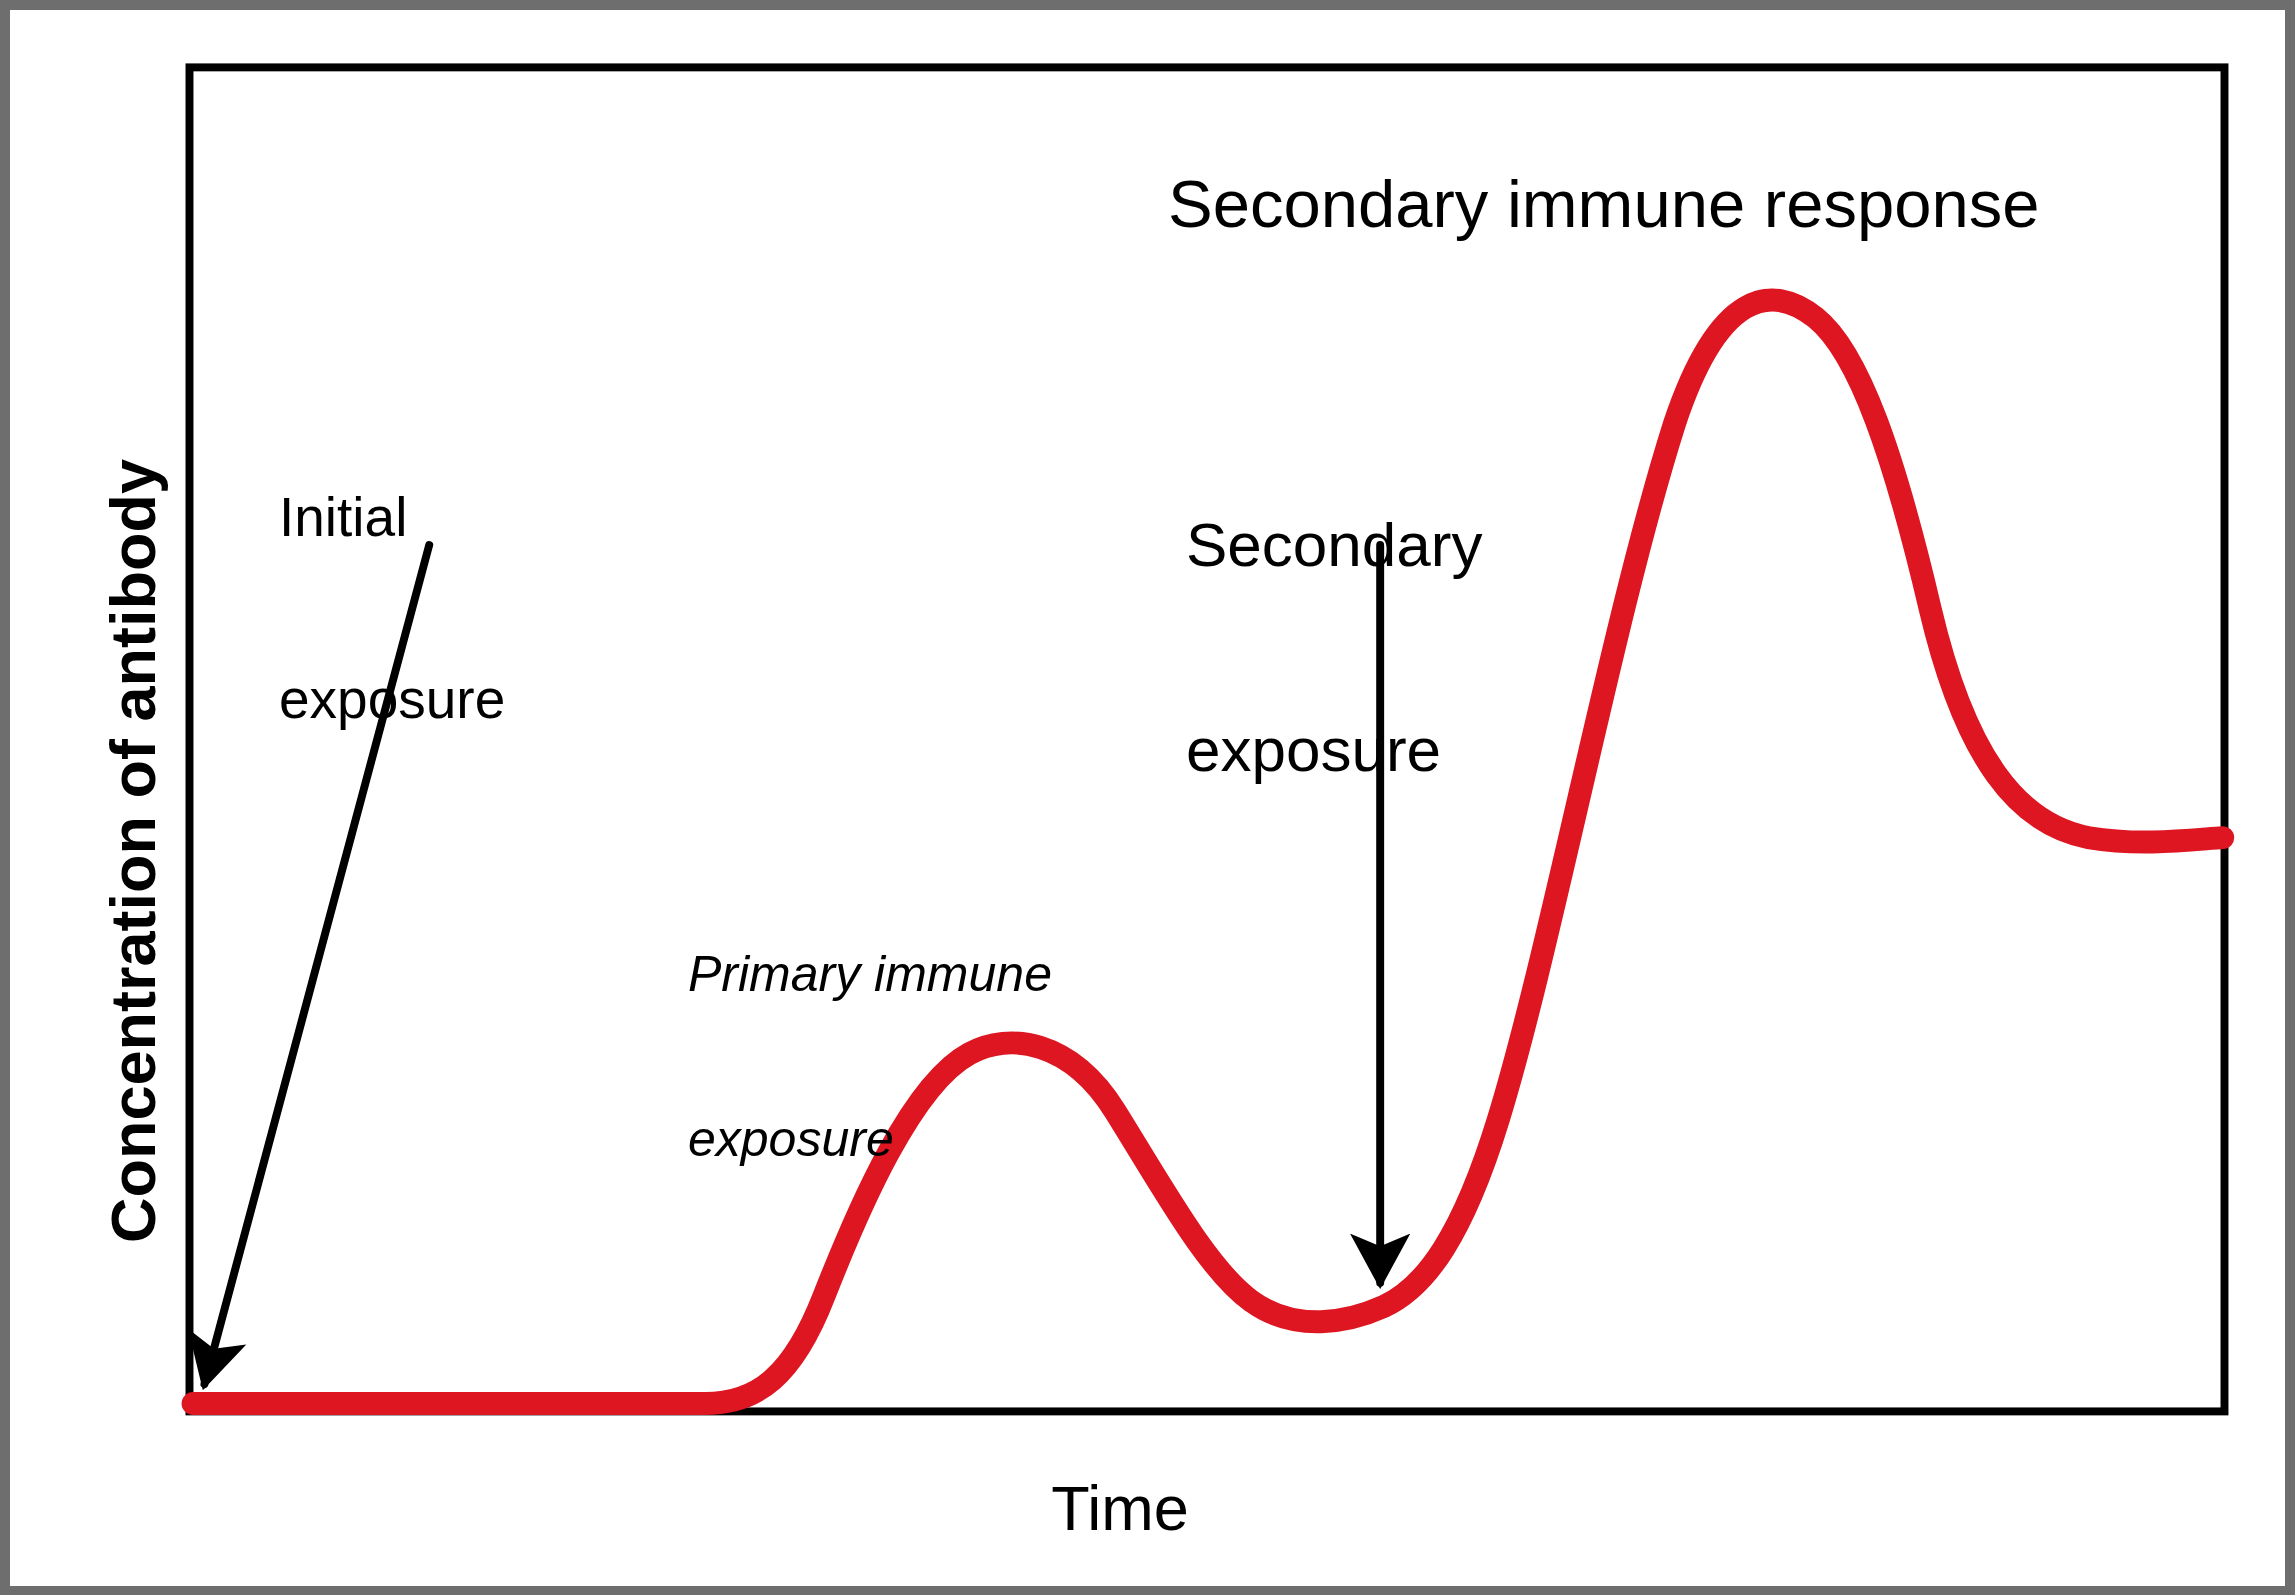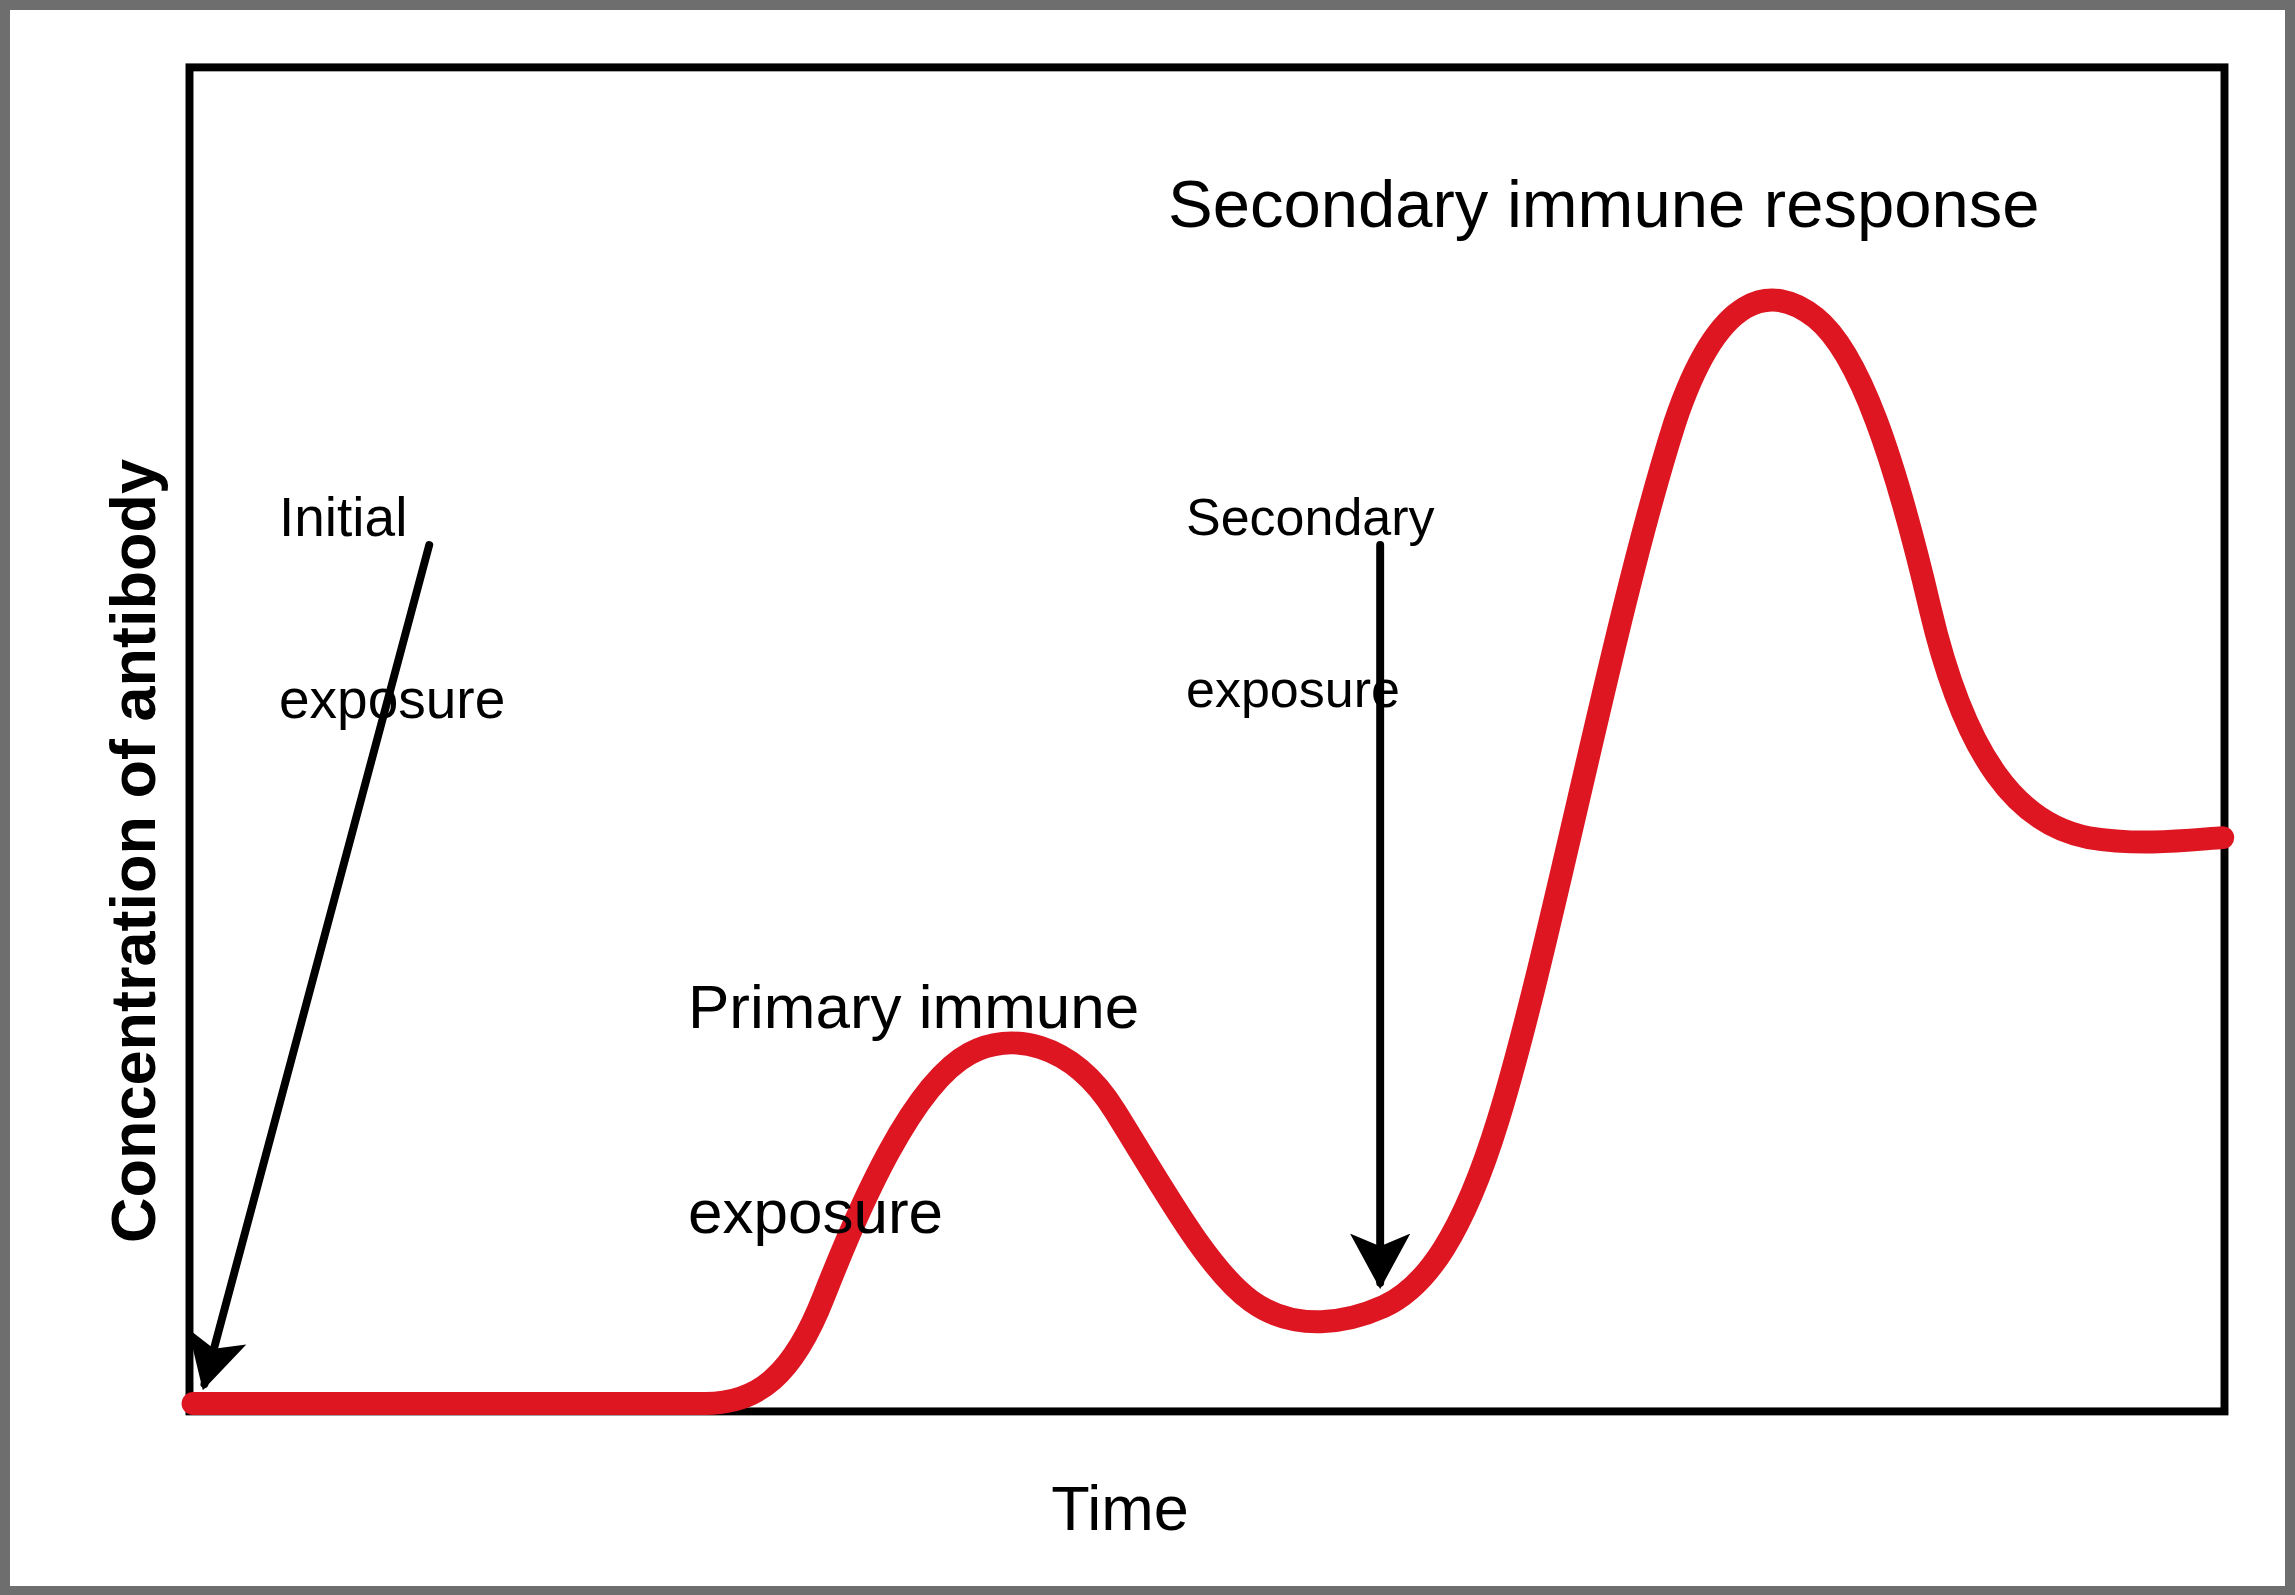--- a/index.html
+++ b/index.html
@@ -46,26 +46,27 @@
     font-weight: 400;
   }
   #label-initial-exposure {
     left: 279px;
     top: 366px;
     font-size: 55px;
   }
   #label-primary-response {
     left: 688px;
     top: 837px;
-    font-size: 62px;
+    font-size: 50px;
+    font-style: italic;
   }
   #label-secondary-exposure {
     left: 1186px;
     top: 375px;
-    font-size: 52px;
+    font-size: 62px;
   }
   #label-secondary-response {
     left: 1168px;
     top: 167px;
     font-size: 67px;
     text-align: center;
   }
   
   #label-y-axis {
     font-weight: 700;

